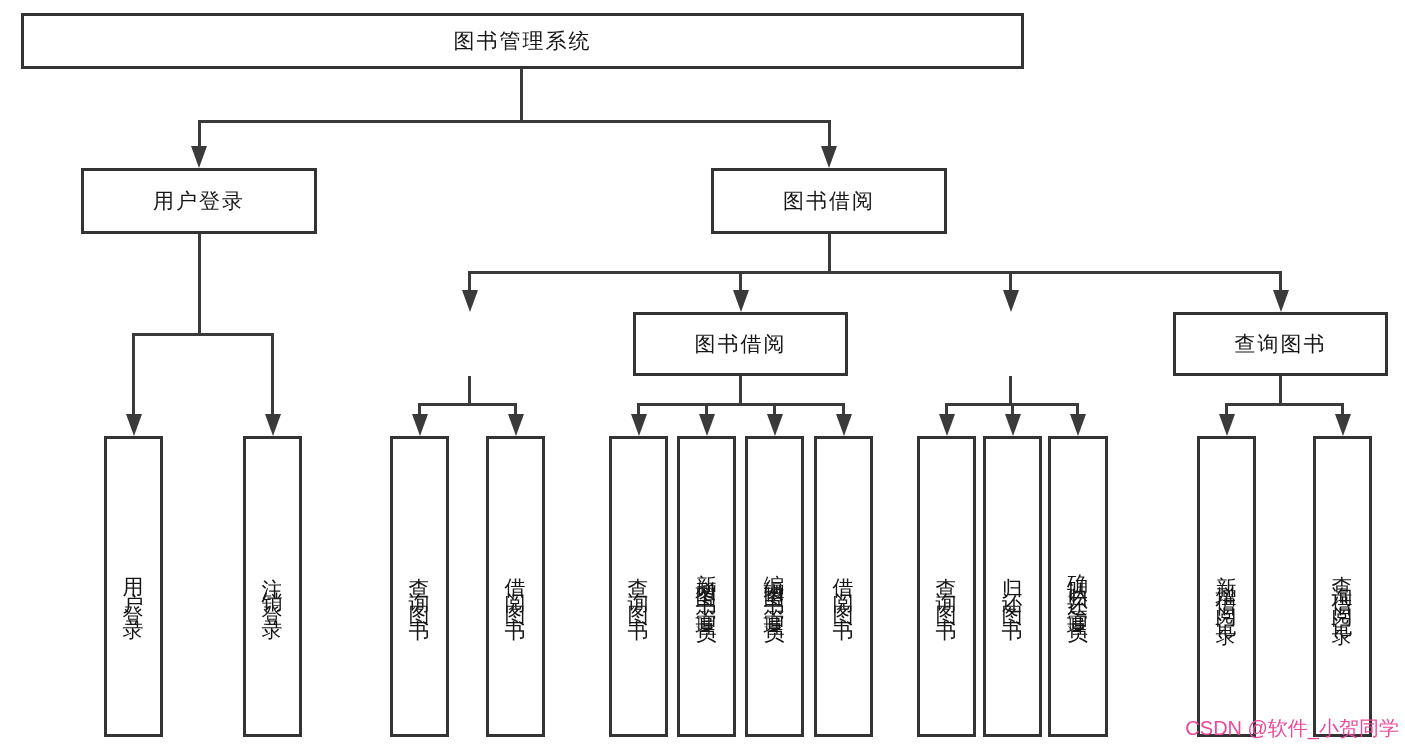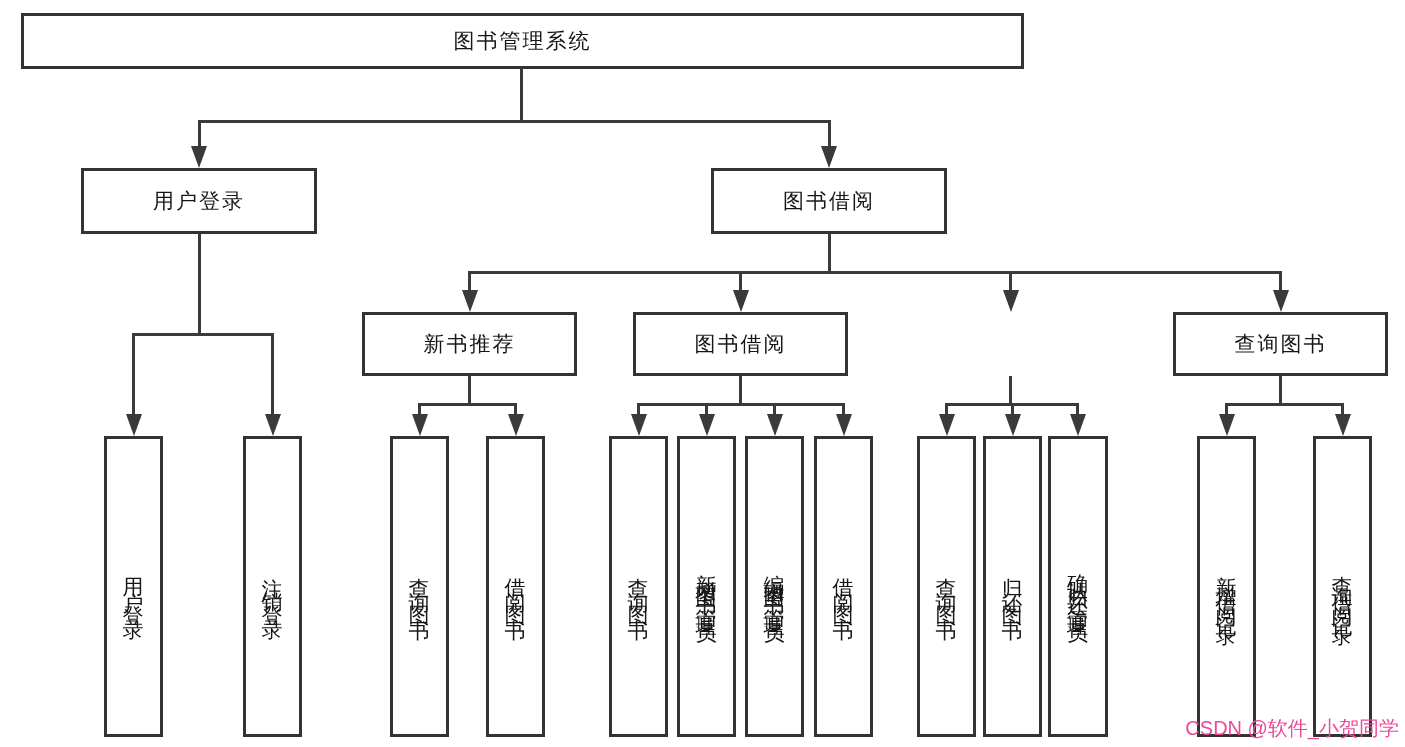--- a/index.html
+++ b/index.html
@@ -64,21 +64,20 @@
   <div class="hl" style="left:468px;top:271px;width:814px"></div>
   <div class="vl" style="left:468px;top:271px;height:21px"></div>
   <div class="arr" style="left:462px;top:290px"></div>
   <div class="vl" style="left:739px;top:271px;height:21px"></div>
   <div class="arr" style="left:733px;top:290px"></div>
   <div class="vl" style="left:1009px;top:271px;height:21px"></div>
   <div class="arr" style="left:1003px;top:290px"></div>
   <div class="vl" style="left:1279px;top:271px;height:21px"></div>
   <div class="arr" style="left:1273px;top:290px"></div>
 
-  <div class="box" style="left:362px;top:312px;width:215px;height:64px">新书推荐</div>
   <div class="box" style="left:633px;top:312px;width:215px;height:64px">图书借阅</div>
   <div class="box" style="left:1173px;top:312px;width:215px;height:64px">查询图书</div>
 
   <div class="vl" style="left:468px;top:376px;height:30px"></div>
   <div class="hl" style="left:418px;top:403px;width:99px"></div>
   <div class="vl" style="left:418px;top:403px;height:13px"></div>
   <div class="arr" style="left:412px;top:414px"></div>
   <div class="vl" style="left:514px;top:403px;height:13px"></div>
   <div class="arr" style="left:508px;top:414px"></div>
 

